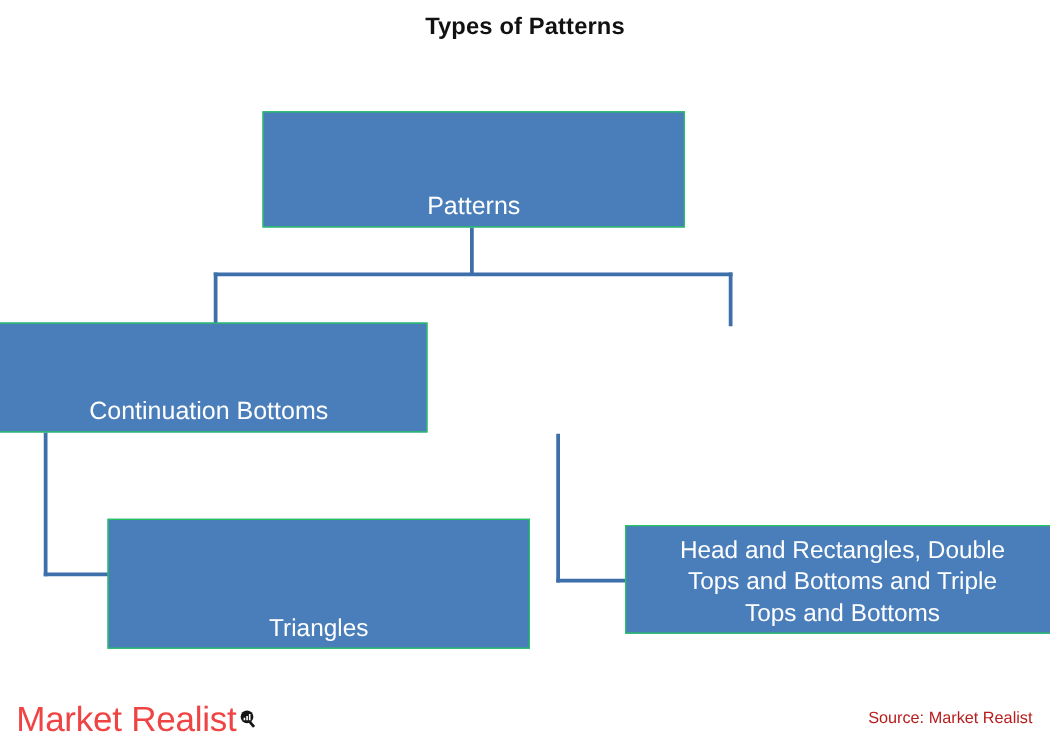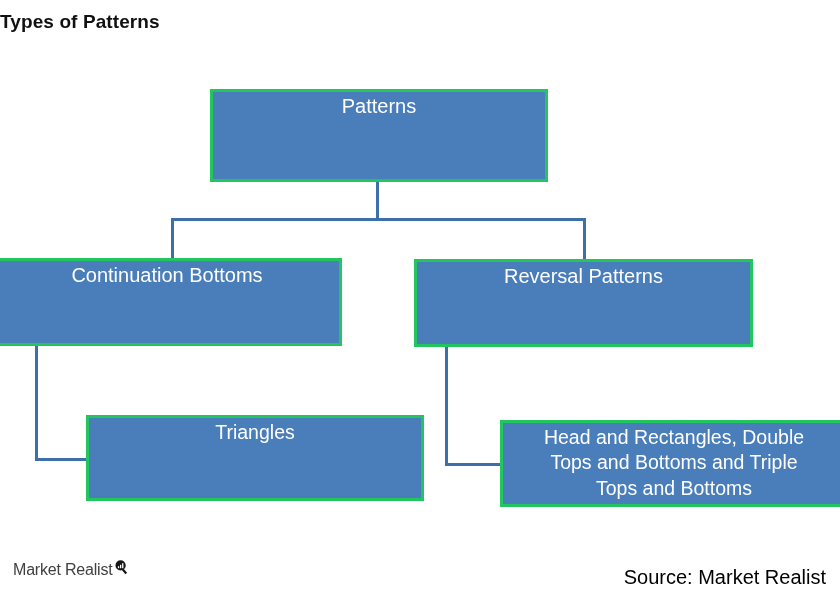--- a/index.html
+++ b/index.html
@@ -15,36 +15,36 @@
     overflow: hidden;
     font-family: "Liberation Sans", sans-serif;
   }
 
   
   .chart-title {
     position: absolute;
     left: 0;
     top: 11px;
     width: 840px;
-    text-align: left;
+    text-align: center;
     font-family: "Liberation Sans", sans-serif;
     font-size: 19px;
     font-weight: bold;
     color: #111111;
     letter-spacing: 0.1px;
   }
 
   
   .node {
     position: absolute;
     box-sizing: border-box;
     background: #4a7ebb;
-    border: 3px solid #22c55e;
+    border: 1px solid #22c55e;
     display: flex;
-    align-items: flex-start;
+    align-items: flex-end;
     justify-content: center;
     text-align: center;
     color: #ffffff;
     font-family: "Liberation Sans", sans-serif;
     font-size: 20px;
     line-height: 1.28;
     font-weight: 400;
     padding: 2px 6px;
   }
   .node .lines {
@@ -70,21 +70,21 @@
   #node-reversal {
     left: 414px;
     top: 259px;
     width: 339px;
     height: 88px;
   }
   #node-continuation-detail {
     left: 86px;
     top: 415px;
     width: 338px;
-    height: 86px;
+    height: 104px;
     font-size: 19.5px;
   }
   #node-reversal-detail {
     left: 500px;
     top: 420px;
     width: 348px;
     height: 87px;
     font-size: 19.5px;
     line-height: 1.3;
   }
@@ -114,36 +114,36 @@
   #conn-elbow-right-h { left: 445px; top: 463px; width: 58px; }
 
   
   #footer-logo {
     position: absolute;
     left: 13px;
     top: 562px;
     display: flex;
     align-items: flex-start;
     font-family: "Liberation Sans", sans-serif;
-    font-size: 16px;
-    color: #404040;
+    font-size: 28px;
+    color: #ef4444;
     letter-spacing: -0.2px;
   }
   #footer-logo .logo-text { line-height: 1; }
   #logo-magnifier {
     margin-left: 1px;
     margin-top: -3px;
   }
   #footer-source {
     position: absolute;
     right: 14px;
     top: 566px;
     font-family: "Liberation Sans", sans-serif;
-    font-size: 20px;
-    color: #000000;
+    font-size: 13px;
+    color: #b91c1c;
     white-space: nowrap;
   }
 </style>
 </head>
 <body>
 
 <div id="canvas">
 
   <div class="chart-title">Types of Patterns</div>
 
@@ -161,25 +161,20 @@
       <span class="line">Patterns</span>
     </div>
   </div>
 
   <div class="node" id="node-continuation">
     <div class="lines">
       <span class="line">Continuation Bottoms</span>
     </div>
   </div>
 
-  <div class="node" id="node-reversal">
-    <div class="lines">
-      <span class="line">Reversal Patterns</span>
-    </div>
-  </div>
 
   <div class="node" id="node-continuation-detail">
     <div class="lines">
       <span class="line">Triangles</span>
     </div>
   </div>
 
   <div class="node" id="node-reversal-detail">
     <div class="lines">
       <span class="line">Head and Rectangles, Double</span>

